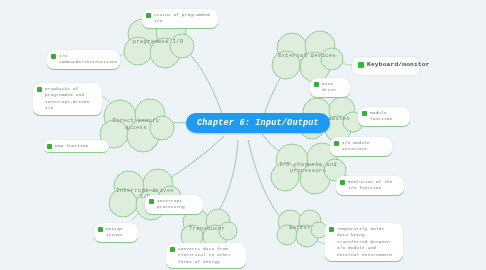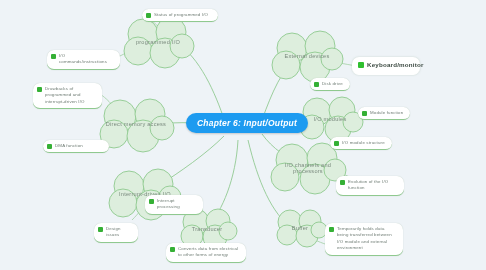--- a/index.html
+++ b/index.html
@@ -15,20 +15,21 @@
     overflow: hidden;
     font-family: "Liberation Sans", sans-serif;
     -webkit-font-smoothing: antialiased;
   }
 
   #canvas {
     position: absolute;
     inset: 0;
     width: 486px;
     height: 270px;
+    font-family: Liberation Mono, monospace;
   }
 
   .edges {
     position: absolute;
     left: 0;
     top: 0;
     width: 486px;
     height: 270px;
     pointer-events: none;
   }

